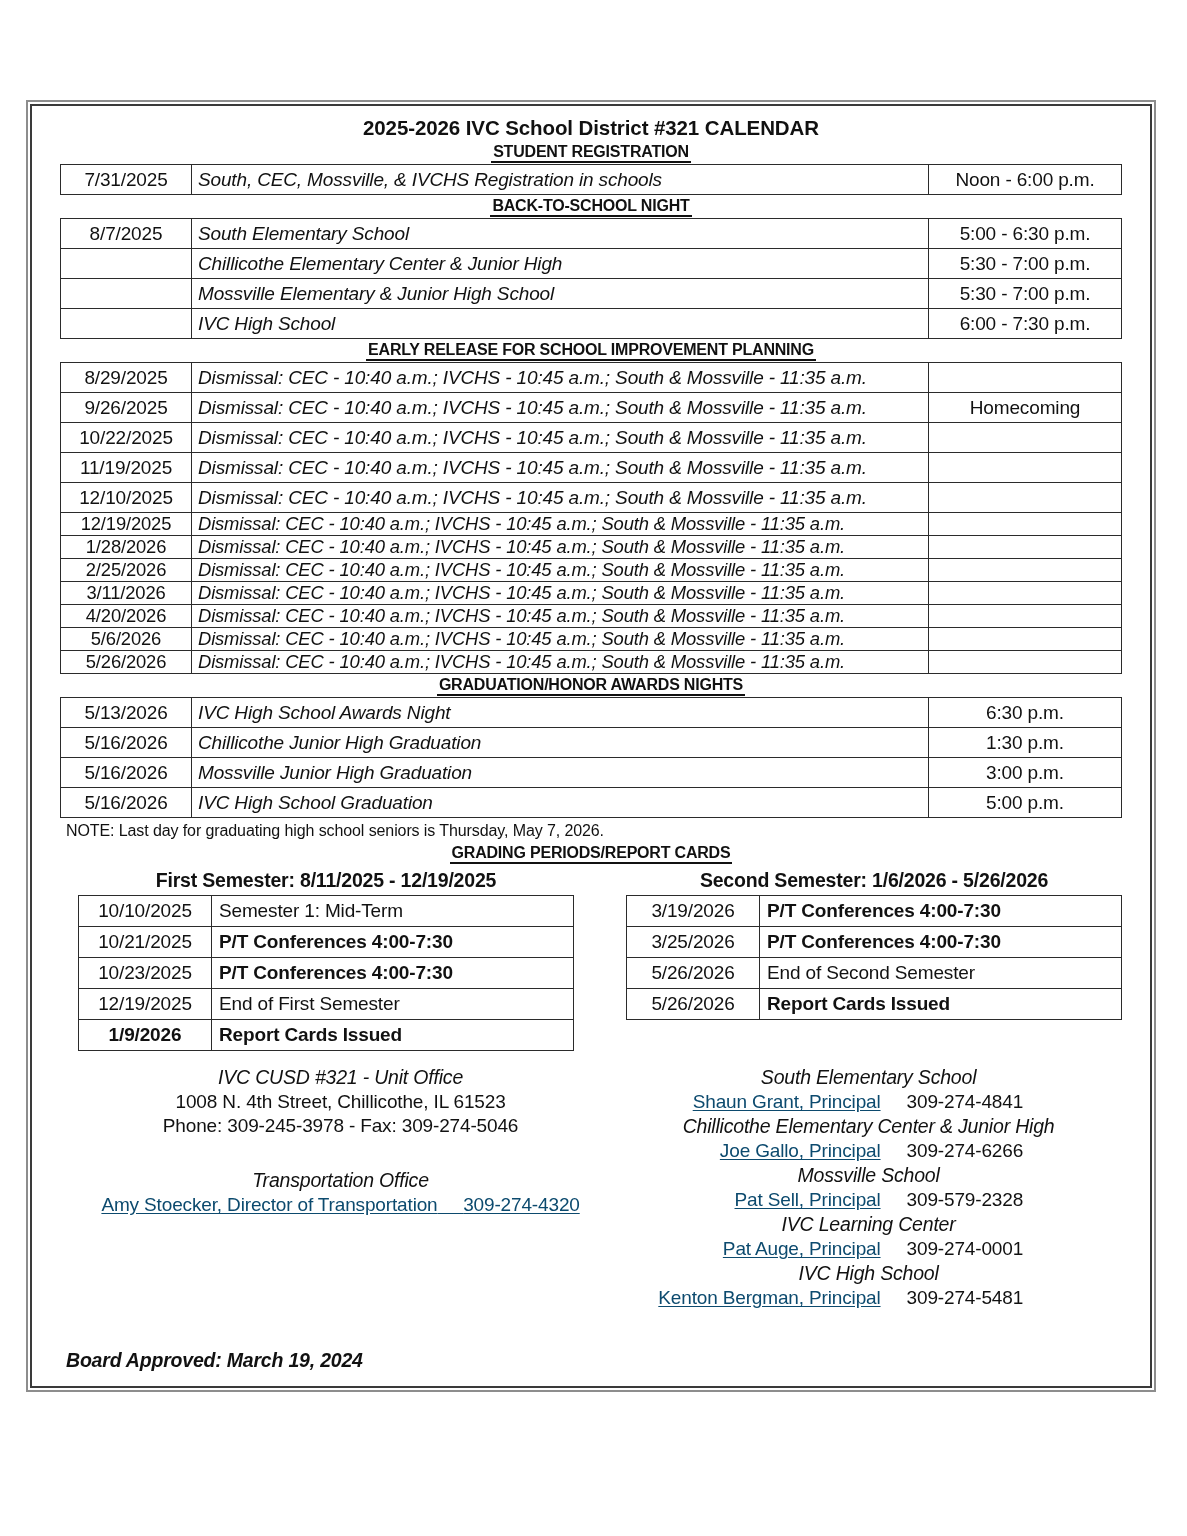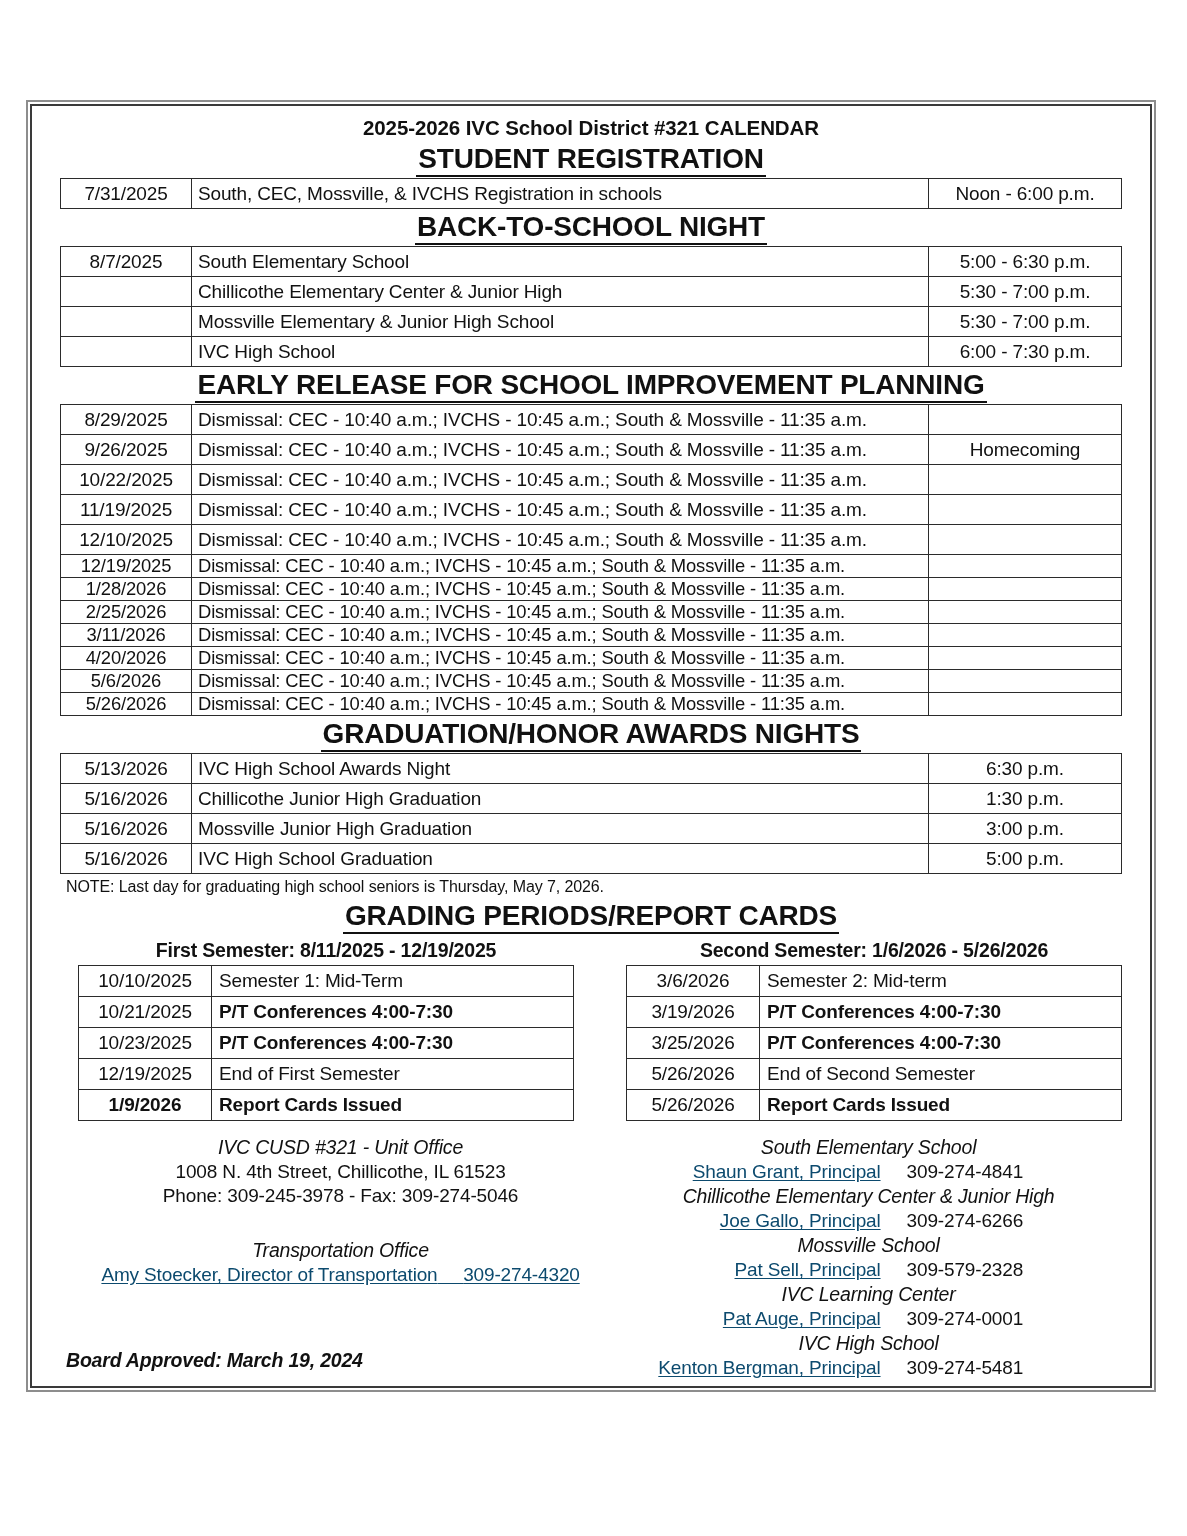--- a/index.html
+++ b/index.html
@@ -26,21 +26,21 @@
   }
   .doc-title{
     text-align:center;
     font-size:20.5px;
     font-weight:600;
     letter-spacing:-0.1px;
     padding:2px 0 1px 0;
   }
   .section-head{
     text-align:center;
-    font-size:28px;
+    font-size:16px;
     font-weight:bold;
     padding:2px 0 3px 0;
     letter-spacing:-0.2px;
   }
   .section-head span{
     border-bottom:2.5px solid #111;
     padding:0 2px 1px 2px;
   }
   table.cal{
     border-collapse:collapse;
@@ -50,21 +50,21 @@
   table.cal td{
     border:1.6px solid #2b2b2b;
     font-size:19px;
     padding:1px 6px;
     height:27px;
     vertical-align:middle;
     letter-spacing:-0.15px;
     background:#fff;
   }
   td.c-date{width:118px;text-align:center;white-space:nowrap;}
-  td.c-desc{text-align:left;}
+  td.c-desc{text-align:left;font-style:italic;}
   td.c-time{width:180px;text-align:center;white-space:nowrap;}
   td.blank-date{border-color:#2b2b2b;}
   tr.tight td{height:19px;font-size:18.4px;padding-top:0;padding-bottom:0;}
   .note{
     font-size:16px;
     padding:4px 0 2px 6px;
     letter-spacing:-0.1px;
   }
   .grade-wrap{
     display:flex;
@@ -323,24 +323,20 @@
               <td class="bold">Report Cards Issued</td>
             </tr>
           </tbody>
         </table>
       </div>
 
       <div class="grade-col right">
         <div class="sem-title">Second Semester: 1/6/2026 - 5/26/2026</div>
         <table class="grade">
           <tbody>
-            <tr>
-              <td class="g-date">3/6/2026</td>
-              <td>Semester 2: Mid-term</td>
-            </tr>
             <tr>
               <td class="g-date">3/19/2026</td>
               <td class="bold">P/T Conferences 4:00-7:30</td>
             </tr>
             <tr>
               <td class="g-date">3/25/2026</td>
               <td class="bold">P/T Conferences 4:00-7:30</td>
             </tr>
             <tr>
               <td class="g-date">5/26/2026</td>

